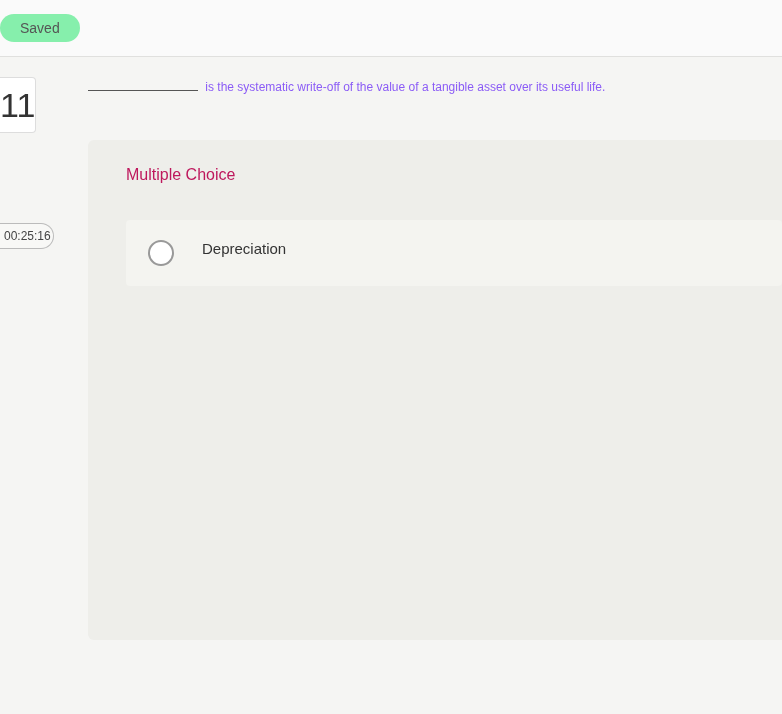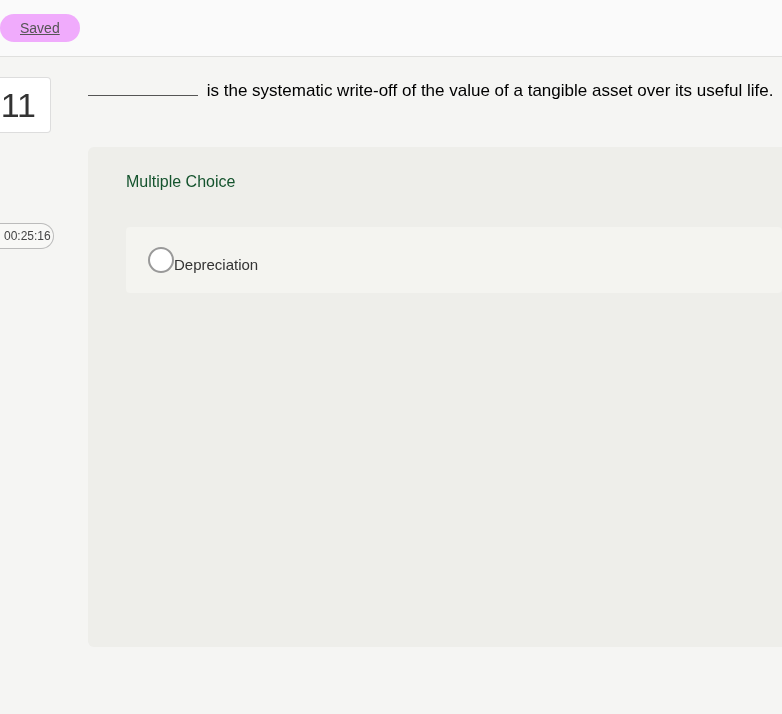--- a/index.html
+++ b/index.html
@@ -34,26 +34,25 @@
       color: #fff;
       display: inline-flex;
       align-items: center;
       justify-content: center;
       font-weight: bold;
       font-size: 12px;
       font-style: italic;
       font-family: Georgia, serif;
     }
     .saved-pill {
-      background: #f0abfc;
+      background: #86efac;
       color: #555;
       border-radius: 18px;
       padding: 6px 20px;
       font-size: 14px;
-      text-decoration: underline;
     }
     .body-wrap {
       display: flex;
       height: calc(100% - 50px);
     }
     .left-col {
       width: 78px;
       flex-shrink: 0;
       padding-top: 20px;
       display: flex;
@@ -62,77 +61,78 @@
     }
     .qnum-box {
       background: #fff;
       border: 1px solid #ddd;
       border-left: none;
       border-radius: 0 4px 4px 0;
       padding: 10px 14px 10px 0;
       font-size: 34px;
       font-weight: 400;
       color: #333;
-      width: 51px;
+      width: 36px;
       text-align: right;
       line-height: 1;
     }
     .timer-pill {
       margin-top: 90px;
       border: 1px solid #bbb;
       border-left: none;
       border-radius: 0 14px 14px 0;
       background: #f8f8f6;
       padding: 5px 10px 5px 4px;
       font-size: 12px;
       color: #444;
       width: 54px;
       text-align: left;
     }
     .right-col {
       flex: 1;
       padding: 22px 0 0 10px;
     }
     .question-text {
-      font-size: 17px;
-      color: #000000;
+      font-size: 12px;
+      color: #8b5cf6;
       margin-bottom: 46px;
       padding-left: 0;
     }
     .blank {
       display: inline-block;
       border-bottom: 1.5px solid #555;
       width: 110px;
       height: 1em;
       vertical-align: baseline;
       margin-right: 4px;
     }
     .mc-panel {
       background: #eeeeea;
       border-radius: 6px 0 0 6px;
       padding: 26px 0 40px 38px;
       min-height: 500px;
     }
     .mc-title {
       font-size: 16px;
-      color: #14532d;
+      color: #be185d;
       margin-bottom: 36px;
     }
     .options {
       display: flex;
       flex-direction: column;
       gap: 32px;
       padding-left: 0;
     }
     .option {
       background: #f4f4f0;
       border-radius: 4px;
       padding: 20px 22px;
       display: flex;
-      align-items: flex-end;
+      align-items: flex-start;
+      gap: 28px;
       cursor: pointer;
     }
     .radio {
       width: 26px;
       height: 26px;
       border: 2px solid #999;
       border-radius: 50%;
       flex-shrink: 0;
       background: #fff;
     }

